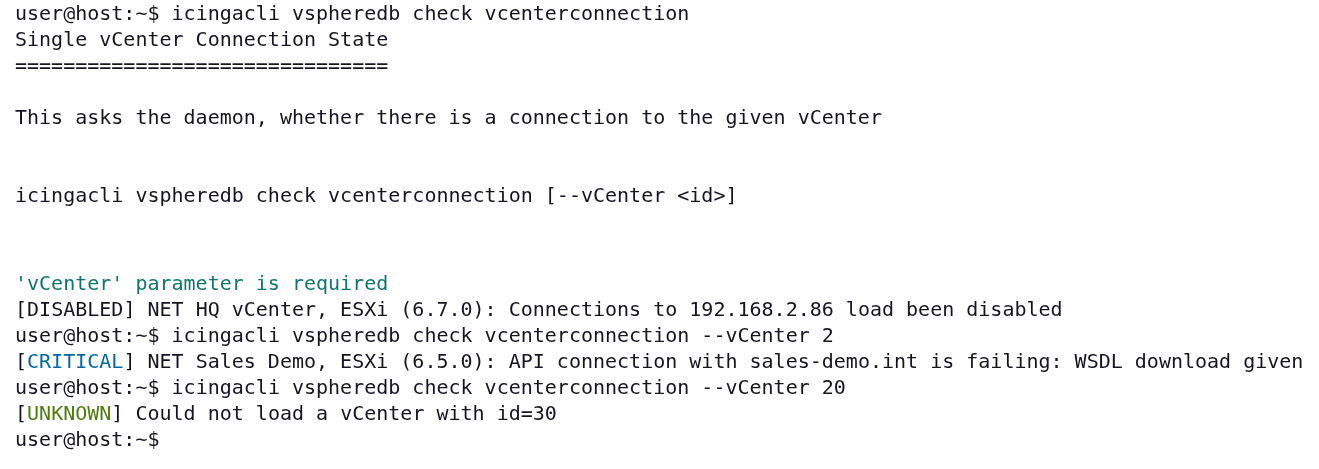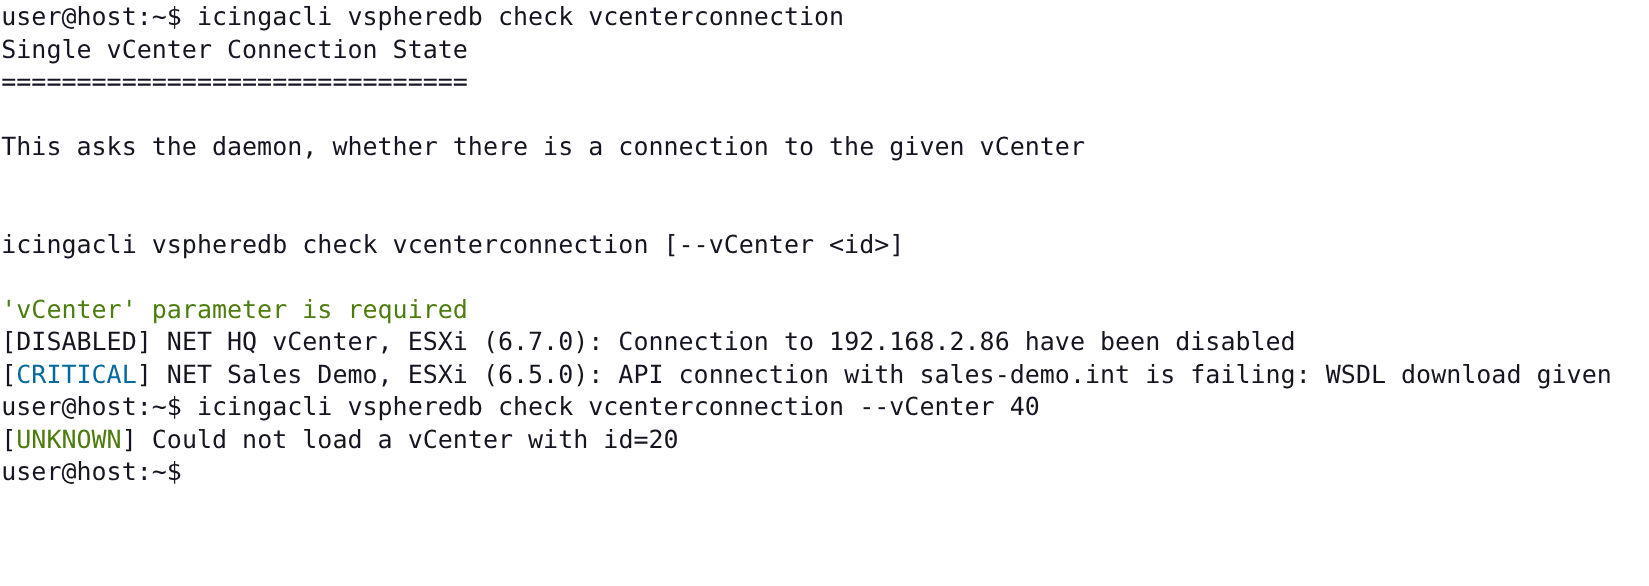--- a/index.html
+++ b/index.html
@@ -14,44 +14,45 @@
   }
   .terminal {
     position: relative;
     width: 1319px;
     height: 469px;
     background: #ffffff;
     color: #171421;
     font-family: "DejaVu Sans Mono", "Liberation Mono", monospace;
     font-size: 20px;
     letter-spacing: 0px;
-    padding: 0 0 0 1px;
+    padding: 0 0 0 15px;
     box-sizing: border-box;
   }
   .line {
     height: 26px;
     line-height: 26px;
     white-space: pre;
   }
-  .err { color: #4d7c0f; }
+  .err { color: #0f766e; margin-top: 36px; }
   .crit { color: #0369a1; }
   .unk { color: #4d7c0f; }
 </style>
 </head>
 <body>
 
 <div class="terminal">
   <div class="line"><span>user@host:~$ </span><span>icingacli vspheredb check vcenterconnection</span></div>
   <div class="line">Single vCenter Connection State</div>
   <div class="line">===============================</div>
   <div class="line"></div>
   <div class="line">This asks the daemon, whether there is a connection to the given vCenter</div>
   <div class="line"></div>
   <div class="line"></div>
   <div class="line">icingacli vspheredb check vcenterconnection [--vCenter &lt;id&gt;]</div>
   <div class="line"></div>
   <div class="line err">'vCenter' parameter is required</div>
-  <div class="line"><span>[</span><span>DISABLED</span><span>]</span><span> NET HQ vCenter, ESXi (6.7.0): Connection to 192.168.2.86 have been disabled</span></div>
+  <div class="line"><span>[</span><span>DISABLED</span><span>]</span><span> NET HQ vCenter, ESXi (6.7.0): Connections to 192.168.2.86 load been disabled</span></div>
+  <div class="line"><span>user@host:~$ </span><span>icingacli vspheredb check vcenterconnection --vCenter 2</span></div>
   <div class="line"><span>[</span><span class="crit">CRITICAL</span><span>]</span><span> NET Sales Demo, ESXi (6.5.0): API connection with sales-demo.int is failing: WSDL download given</span></div>
-  <div class="line"><span>user@host:~$ </span><span>icingacli vspheredb check vcenterconnection --vCenter 40</span></div>
-  <div class="line"><span>[</span><span class="unk">UNKNOWN</span><span>]</span><span> Could not load a vCenter with id=20</span></div>
+  <div class="line"><span>user@host:~$ </span><span>icingacli vspheredb check vcenterconnection --vCenter 20</span></div>
+  <div class="line"><span>[</span><span class="unk">UNKNOWN</span><span>]</span><span> Could not load a vCenter with id=30</span></div>
   <div class="line"><span>user@host:~$</span><span></span></div>
 </div>
 
 </body></html>

